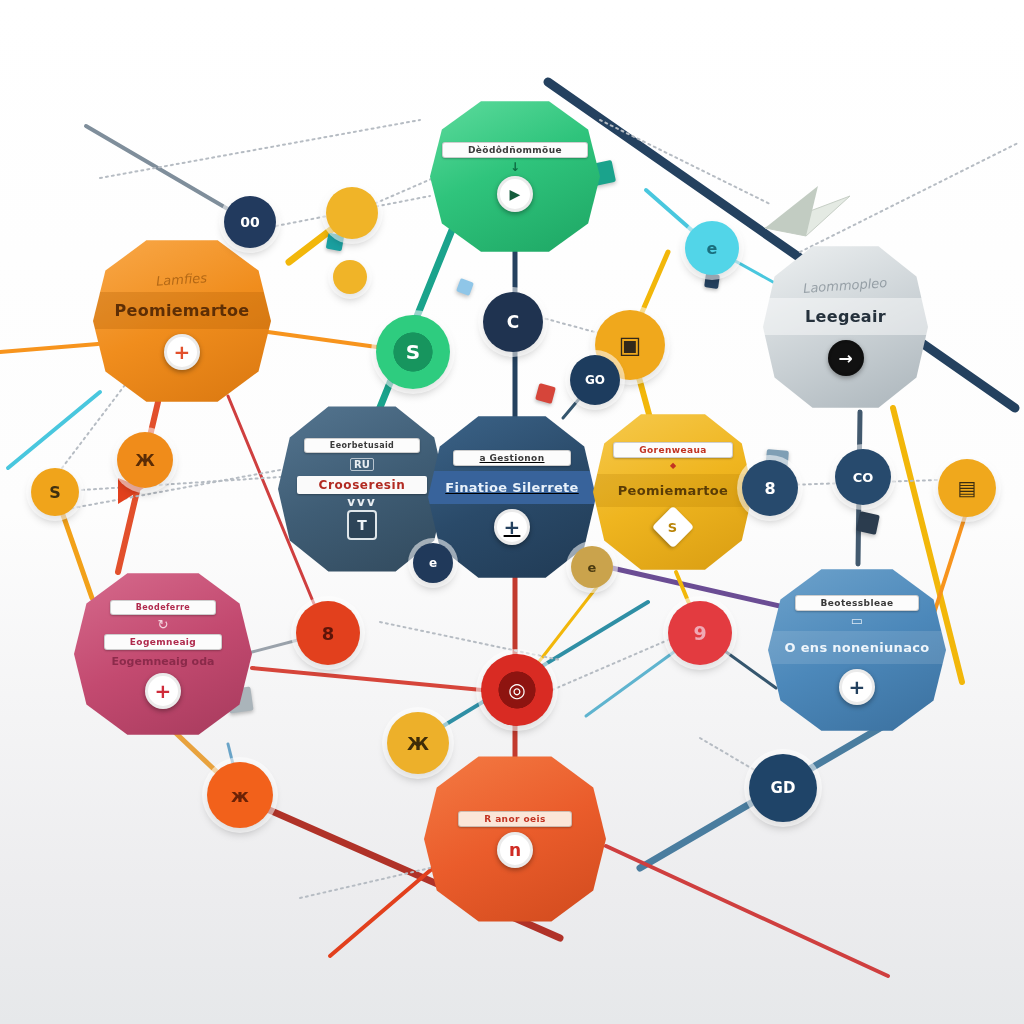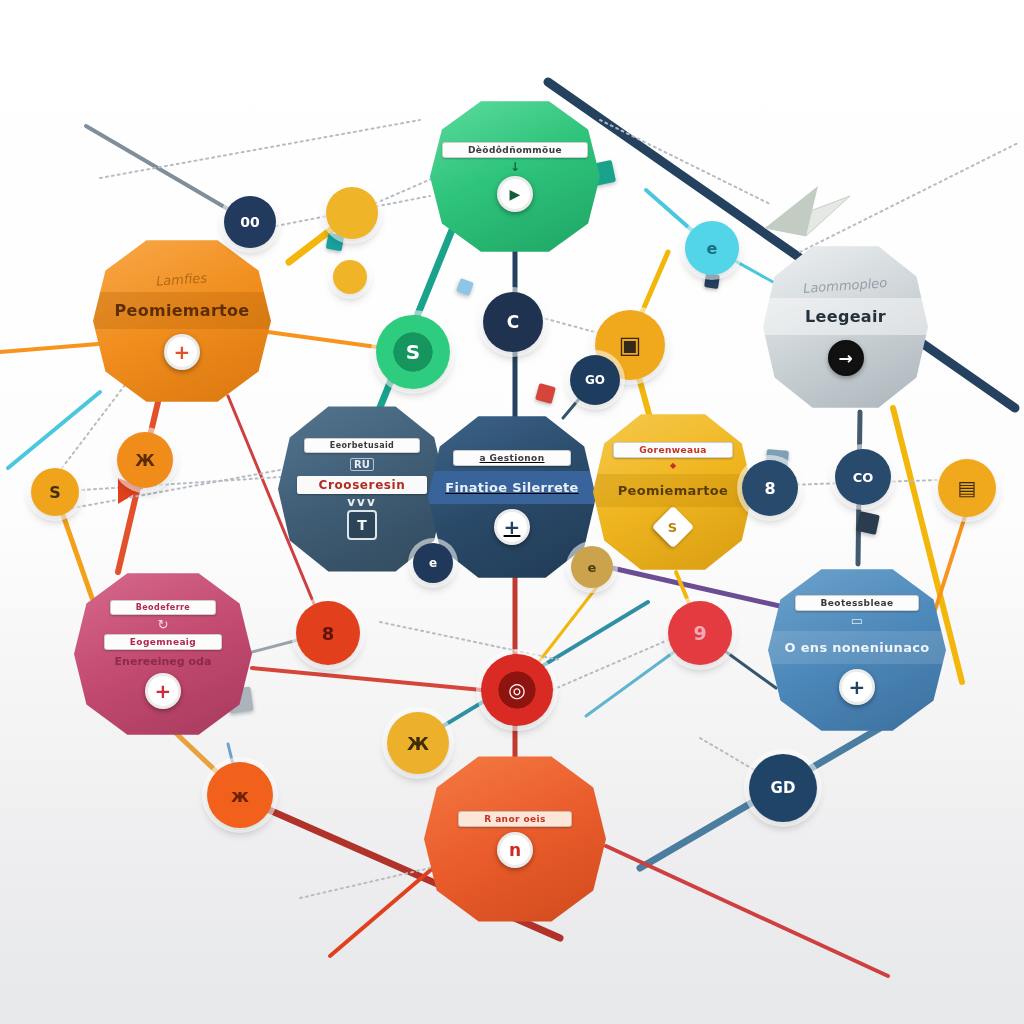--- a/index.html
+++ b/index.html
@@ -164,21 +164,21 @@
     <div class="band" style="background:rgba(175,118,0,.22);color:#5a3c06;font-size:13px;">Peomiemartoe</div>
     <div class="shield">
         <span>S</span>
       </div>
   </div>
 
   <div class="node node-pink" style="left:74px;top:570px;width:178px;height:168px;">
     <span class="chip" style="color:#b02a4d;font-size:8px;">Beodeferre</span>
     <span style="color:#f3d4de;font-size:13px;line-height:9px;">↻</span>
     <span class="chip" style="color:#b02a4d;">Eogemneaig</span>
-    <span style="color:#7e2342;font-size:11px;font-weight:bold;opacity:.8;">Enereeineg oda</span>
+    <span style="color:#7e2342;font-size:11px;font-weight:bold;opacity:.8;">Eogemneaig oda</span>
     <div class="icon-circle" style="color:#cf2b3a;font-size:20px;">
         <span>+</span>
       </div>
   </div>
 
   <div class="node node-blue" style="left:768px;top:566px;width:178px;height:168px;">
     <span class="chip">Beotessbleae</span>
     <span style="color:#dce9f4;font-size:13px;line-height:10px;">▭</span>
     <div class="band" style="background:rgba(255,255,255,.12);color:#eef5fb;font-size:13px;">O ens noneniunaco</div>
     <div class="icon-circle" style="color:#24415f;font-size:20px;">

